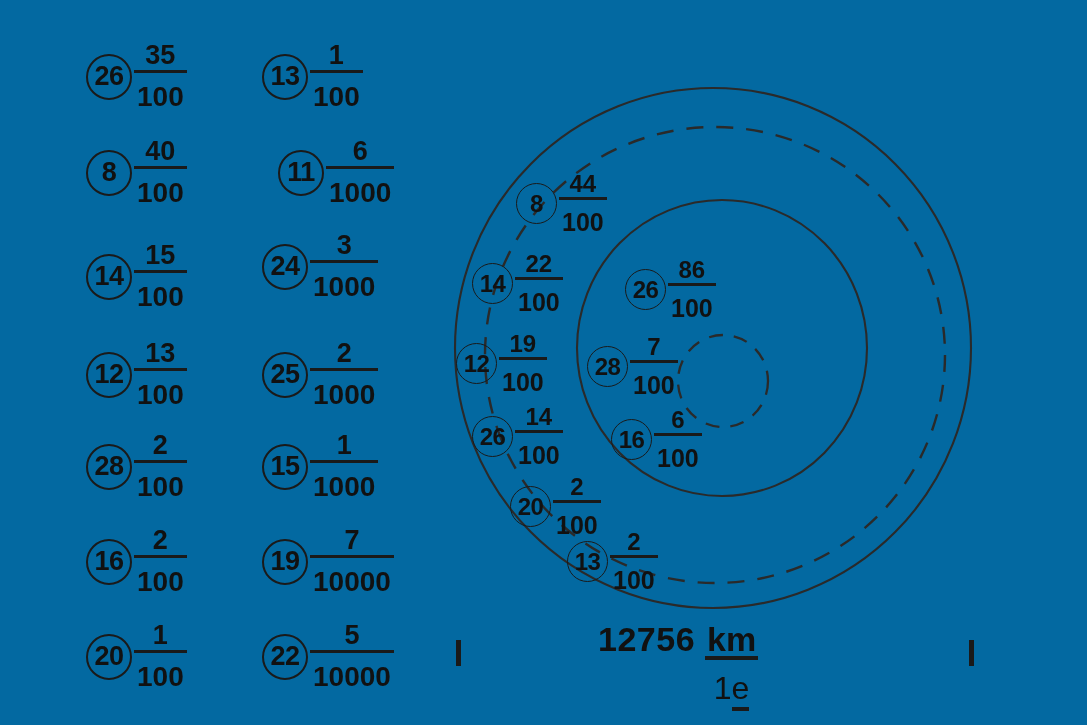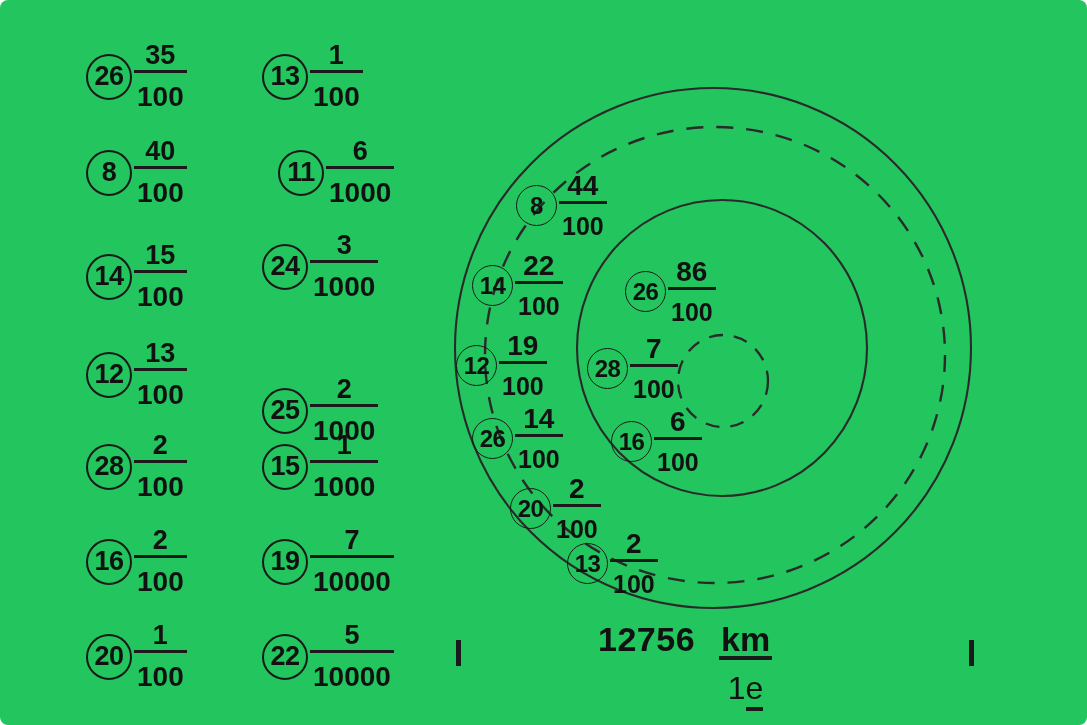--- a/index.html
+++ b/index.html
@@ -12,22 +12,21 @@
     height: 725px;
     position: relative;
     overflow: hidden;
     font-family: "Liberation Sans", sans-serif;
     color: #111111;
   }
 
   #page {
     position: absolute;
     inset: 0;
-    background: #22c55e;
-    border-radius: 8px;
+    background: #0369a1;
   }
 
   
   .frac-list {
     position: absolute;
     top: 0; left: 0;
     width: 500px;
     height: 725px;
   }
   .frac-item {
@@ -93,42 +92,42 @@
     display: flex;
     align-items: center;
     white-space: nowrap;
   }
   .ring-label .idx-circle {
     width: 41px;
     height: 41px;
     font-size: 24px;
     border-width: 1.8px;
   }
-  .ring-label .frac .num { font-size: 28px; }
+  .ring-label .frac .num { font-size: 24px; }
   .ring-label .frac .den { font-size: 25px; }
   .ring-label .frac .bar { height: 3px; min-width: 30px; }
 
   
   .caption {
     position: absolute;
     display: flex;
     align-items: flex-start;
     white-space: nowrap;
   }
   .caption .big-num {
     font-size: 34px;
     font-weight: 700;
     letter-spacing: 0.5px;
     line-height: 1;
   }
   .caption .unit-frac {
     display: inline-flex;
     flex-direction: column;
     align-items: center;
-    margin-left: 24px;
+    margin-left: 10px;
     line-height: 1;
     justify-content: center;
   }
   .caption .unit-frac .u-num {
     font-size: 34px;
     font-weight: 700;
     line-height: 1;
     padding: 0 2px;
   }
   .caption .unit-frac .u-bar {
@@ -247,21 +246,21 @@
 
     <div class="frac-item" style="left:262px; top:232px;">
       <span class="idx-circle">24</span>
       <span class="frac">
         <span class="num">3</span>
         <span class="bar"></span>
         <span class="den">1000</span>
       </span>
     </div>
 
-    <div class="frac-item" style="left:262px; top:340px;margin-top:36px;">
+    <div class="frac-item" style="left:262px; top:340px;">
       <span class="idx-circle">25</span>
       <span class="frac">
         <span class="num">2</span>
         <span class="bar"></span>
         <span class="den">1000</span>
       </span>
     </div>
 
     <div class="frac-item" style="left:262px; top:432px;">
       <span class="idx-circle">15</span>

